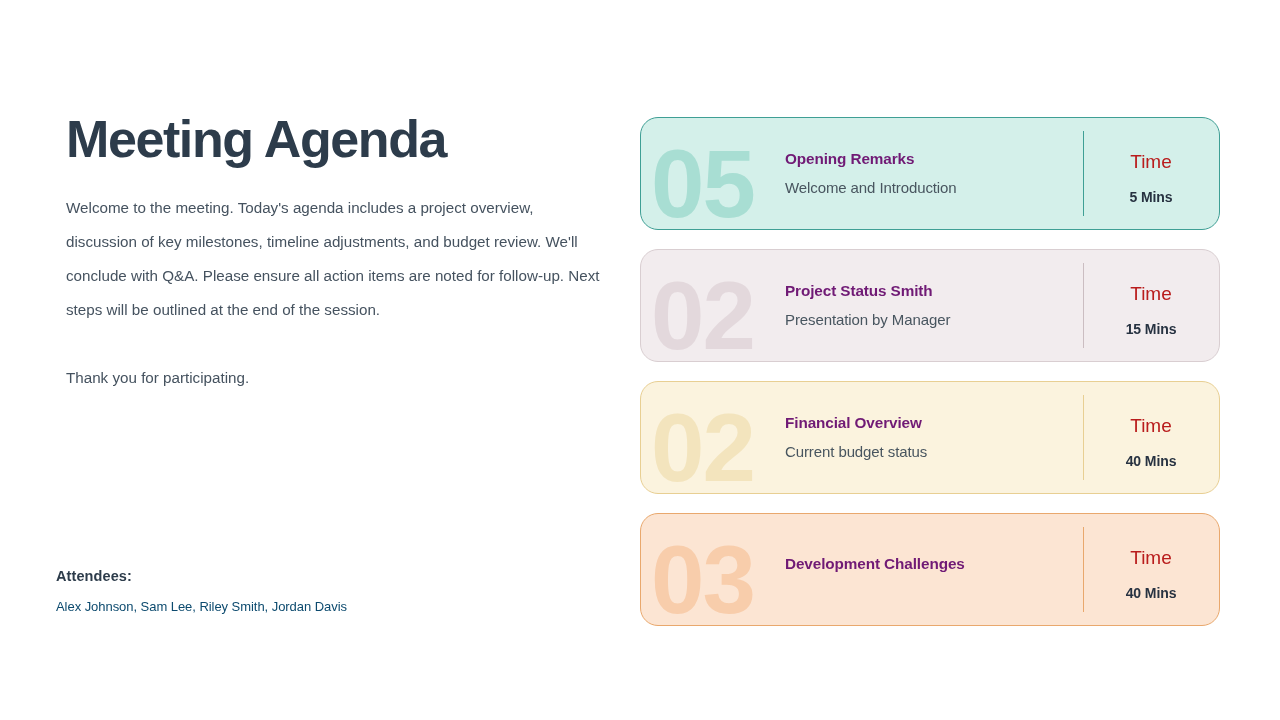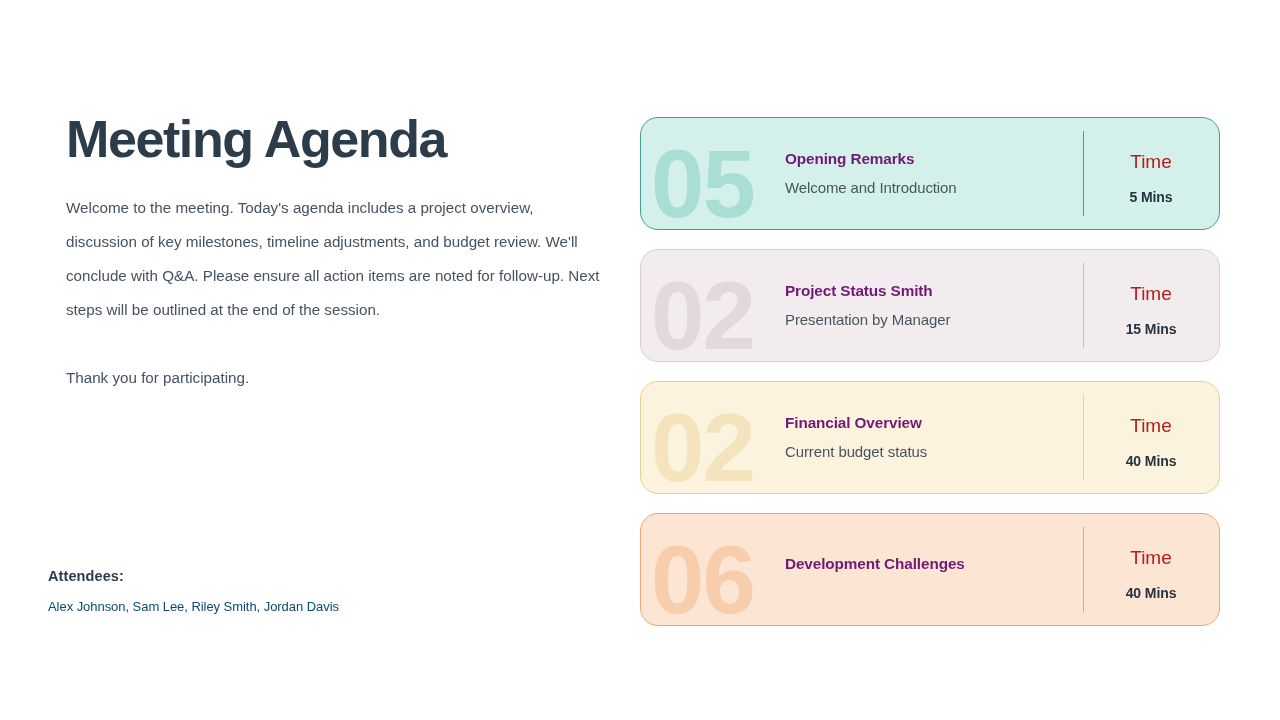--- a/index.html
+++ b/index.html
@@ -51,21 +51,21 @@
 
   .thanks-paragraph {
     font-size: 15.2px;
     line-height: 34px;
     color: #45525f;
     margin: 34px 0 0 0;
   }
 
   .attendees-block {
     position: absolute;
-    left: 48px;
+    left: 56px;
     top: 568px;
     width: 545px;
   }
 
   .attendees-heading {
     font-size: 14.5px;
     font-weight: bold;
     color: #2d3c4b;
     margin: 0 0 15px 0;
     letter-spacing: 0.1px;
@@ -221,21 +221,21 @@
       <p class="card-subtitle">Current budget status</p>
     </div>
     <div class="card-time">
       <span class="time-divider" style="background: rgb(232, 207, 147);"></span>
       <p class="time-label">Time</p>
       <p class="time-value">40 Mins</p>
     </div>
   </div>
 
   <div class="agenda-card" style="background: rgb(252, 229, 211); border: 1px solid rgb(233, 168, 109);">
-    <span class="card-number" style="color: rgb(248, 205, 171);">06</span>
+    <span class="card-number" style="color: rgb(248, 205, 171);">03</span>
     <div class="card-body">
       <p class="card-title">Development Challenges</p>
     </div>
     <div class="card-time">
       <span class="time-divider" style="background: rgb(233, 168, 109);"></span>
       <p class="time-label">Time</p>
       <p class="time-value">40 Mins</p>
     </div>
   </div>
 </div>

